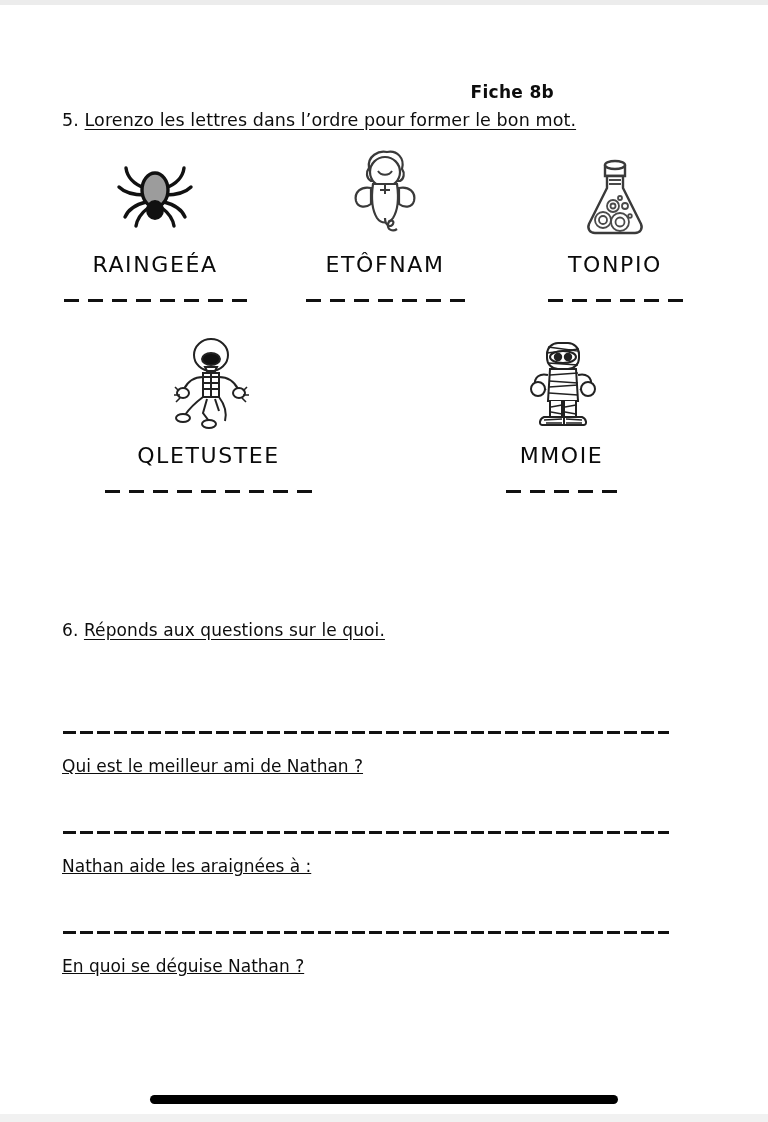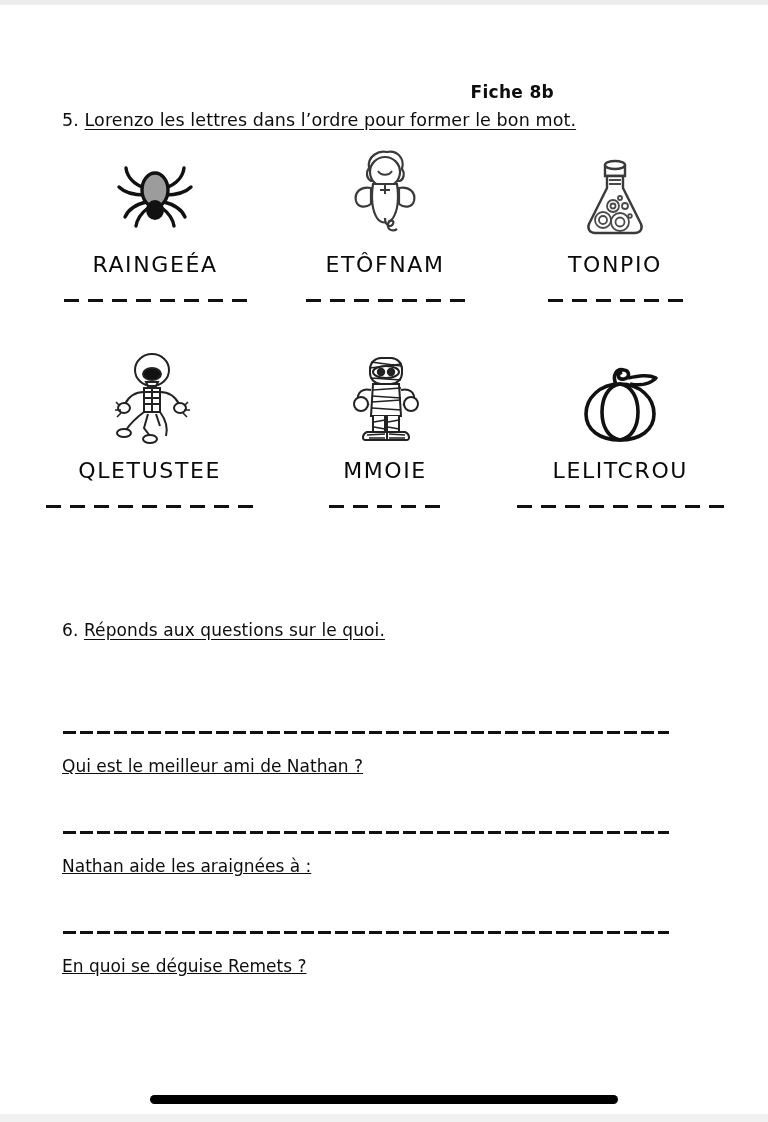--- a/index.html
+++ b/index.html
@@ -65,21 +65,21 @@
     display:flex;
   }
   .cell {
     flex:1 1 0;
     display:flex;
     flex-direction:column;
     align-items:center;
     justify-content:center;
   }
   #row1 { top:146px; }
-  #row2 { top:352px;gap:16px; }
+  #row2 { top:337px;gap:16px; }
 
   .art {
     height:92px;
     display:flex;
     align-items:flex-end;
     justify-content:center;
   }
   .scramble {
     margin-top:14px;
     font-family:"DejaVu Sans", sans-serif;
@@ -307,57 +307,33 @@
       <div class="scramble">MMOIE</div>
       <div class="dashes">
         <i class="dash"></i>
           <i class="dash"></i>
           <i class="dash"></i>
         <i class="dash"></i>
           <i class="dash"></i>
       </div>
     </div>
 
-    <div class="cell">
-      <div class="art">
-        <svg width="96" height="84" viewBox="0 0 96 84">
-          <g fill="#fff" stroke="#111" stroke-width="3.6" stroke-linejoin="round">
-            <path d="M48 24 C68 24 82 38 82 54 C82 70 68 80 48 80 C28 80 14 70 14 54 C14 38 28 24 48 24 Z"></path>
-            <path d="M48 24 C60 26 66 38 66 52 C66 66 60 78 48 80 C36 78 30 66 30 52 C30 38 36 26 48 24 Z"></path>
-            <path d="M44 24 C40 16 44 8 52 10 C58 11 58 18 52 19 C46 20 44 14 50 12"></path>
-            <path d="M56 18 C66 16 76 14 84 18 C78 24 68 26 58 24" fill="#fff"></path>
-          </g>
-        </svg>
-      </div>
-      <div class="scramble">LELITCROU</div>
-      <div class="dashes">
-        <i class="dash"></i>
-          <i class="dash"></i>
-          <i class="dash"></i>
-          <i class="dash"></i>
-          <i class="dash"></i>
-        <i class="dash"></i>
-          <i class="dash"></i>
-          <i class="dash"></i>
-          <i class="dash"></i>
-      </div>
-    </div>
 
   </div>
 
   <div class="instruction" id="instr6">
     <span class="num">6.</span>
     <span class="body">Réponds aux questions sur le quoi.</span>
   </div>
 
   <div class="question" id="q1">Qui est le meilleur ami de Nathan ?</div>
   <div class="answer-line" id="a1"></div>
 
   <div class="question" id="q2">Nathan aide les araignées à :</div>
   <div class="answer-line" id="a2"></div>
 
-  <div class="question" id="q3">En quoi se déguise Remets ?</div>
+  <div class="question" id="q3">En quoi se déguise Nathan ?</div>
   <div class="answer-line" id="a3"></div>
 
   <div class="bottom-strip"></div>
   <div class="home-indicator"></div>
 
 </div>
 
 </body></html>

